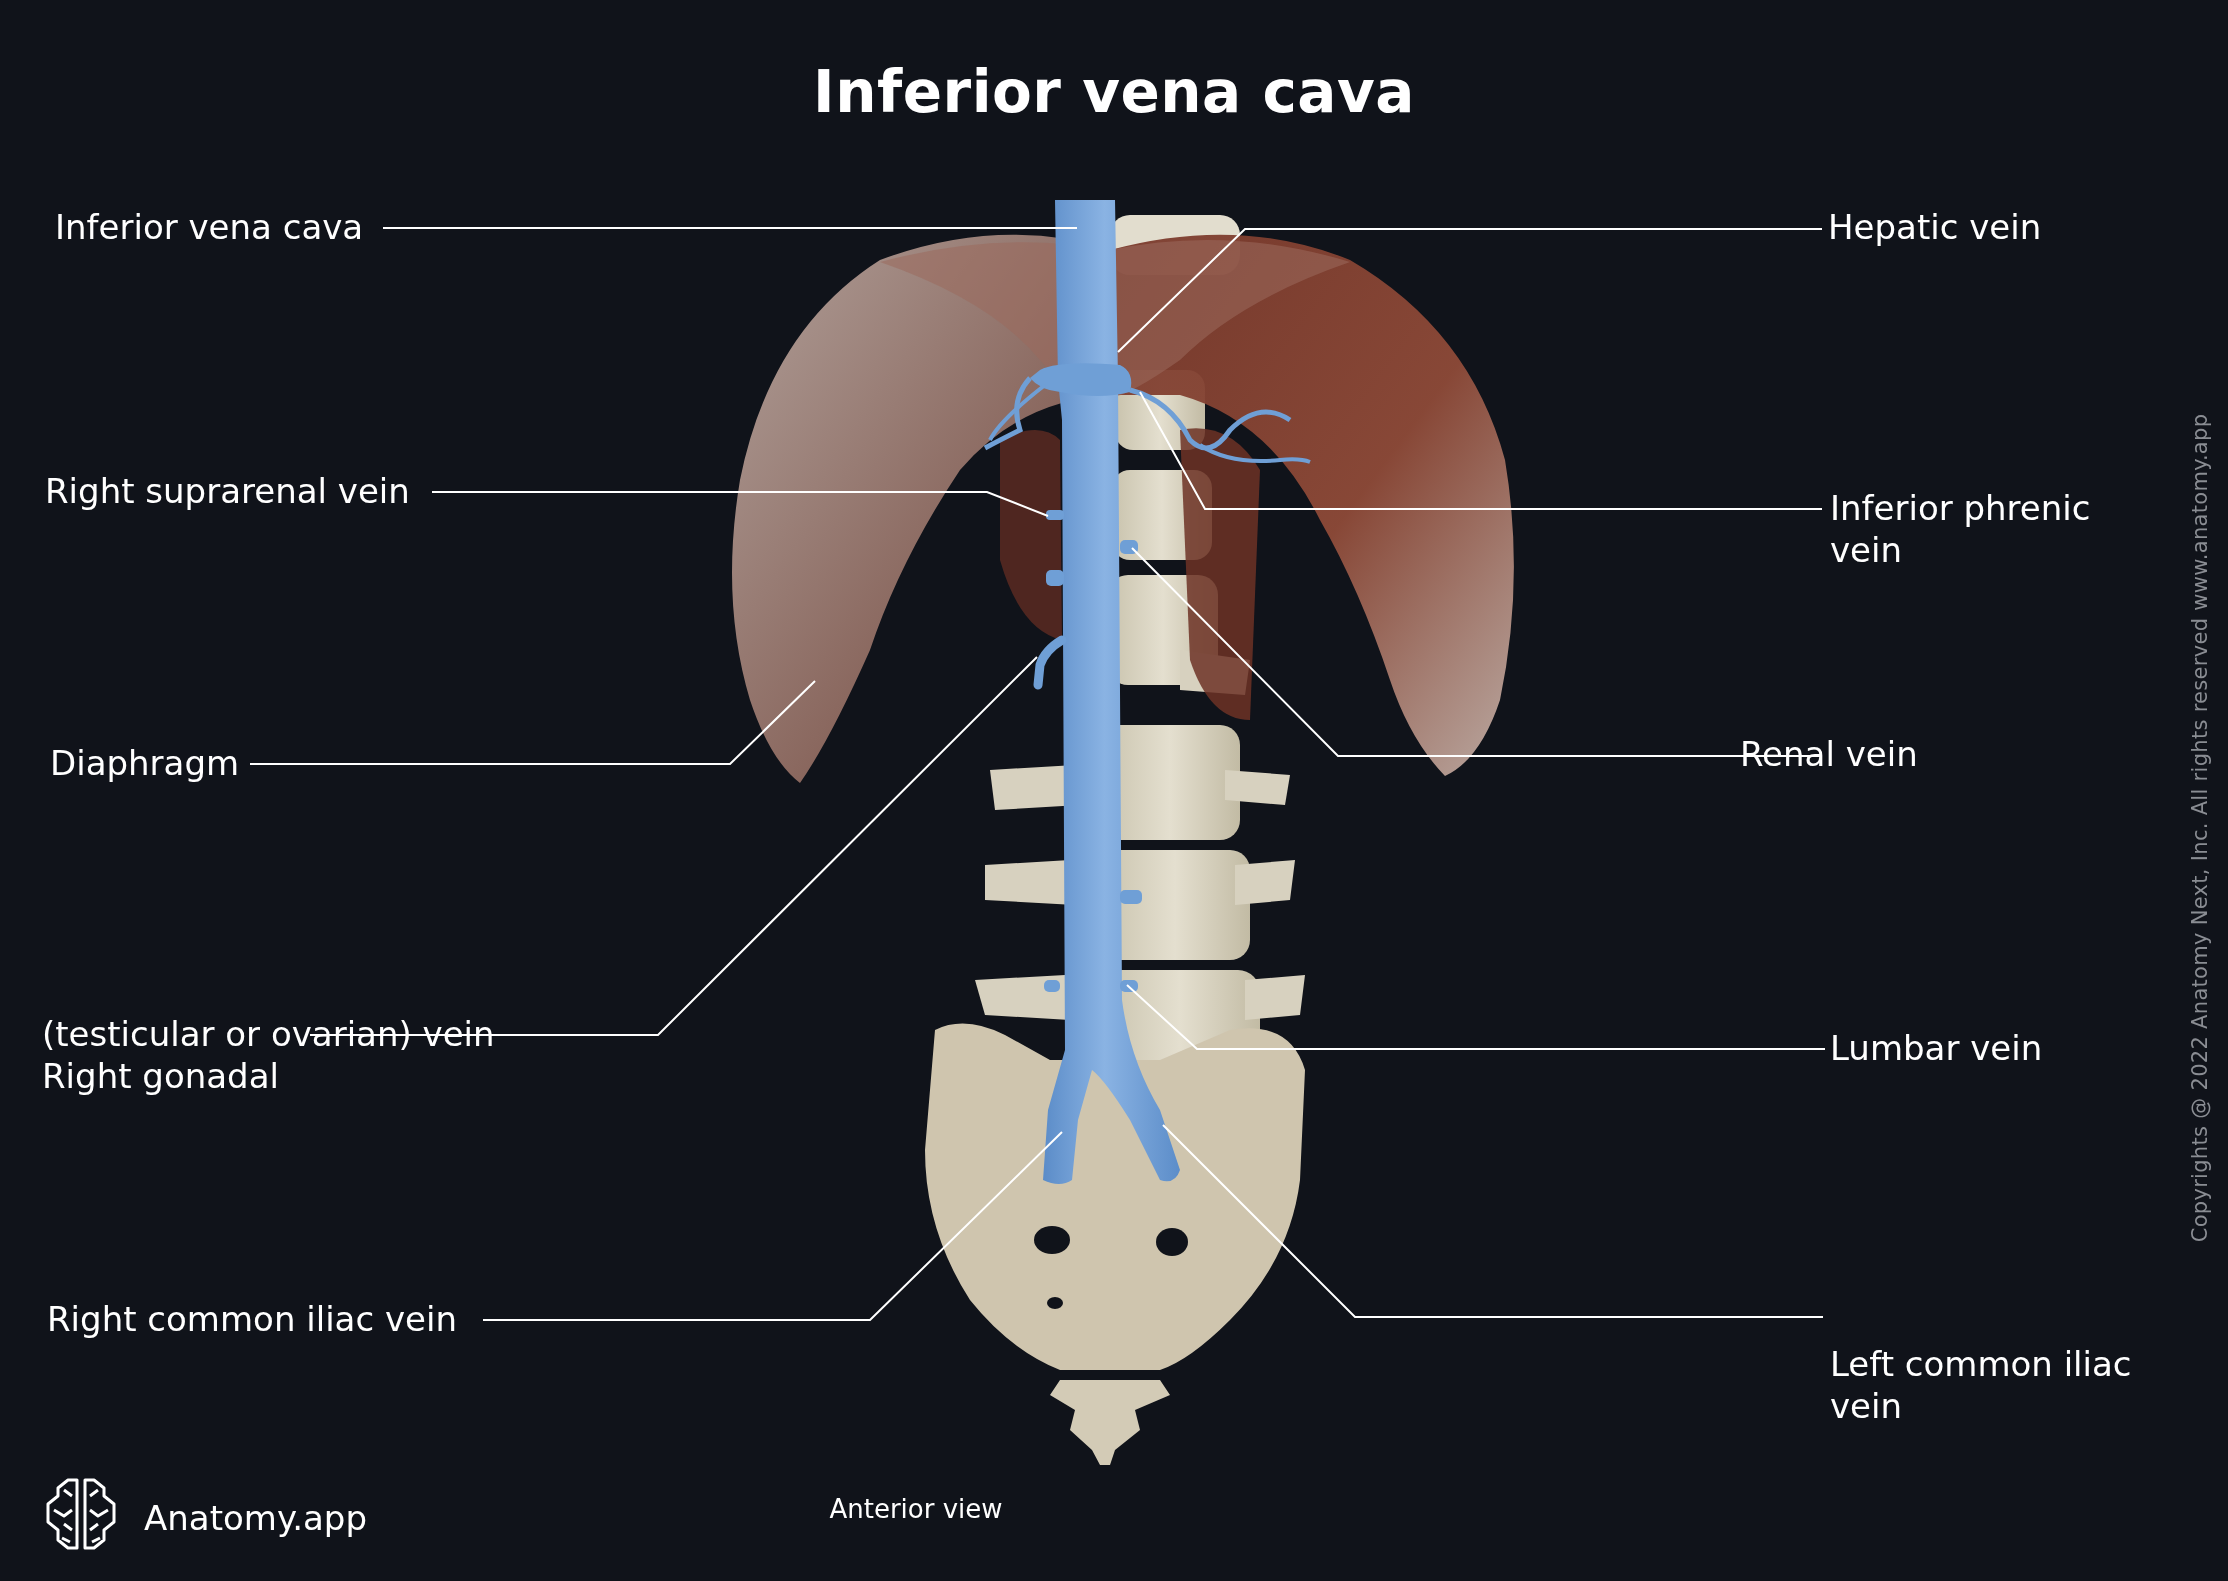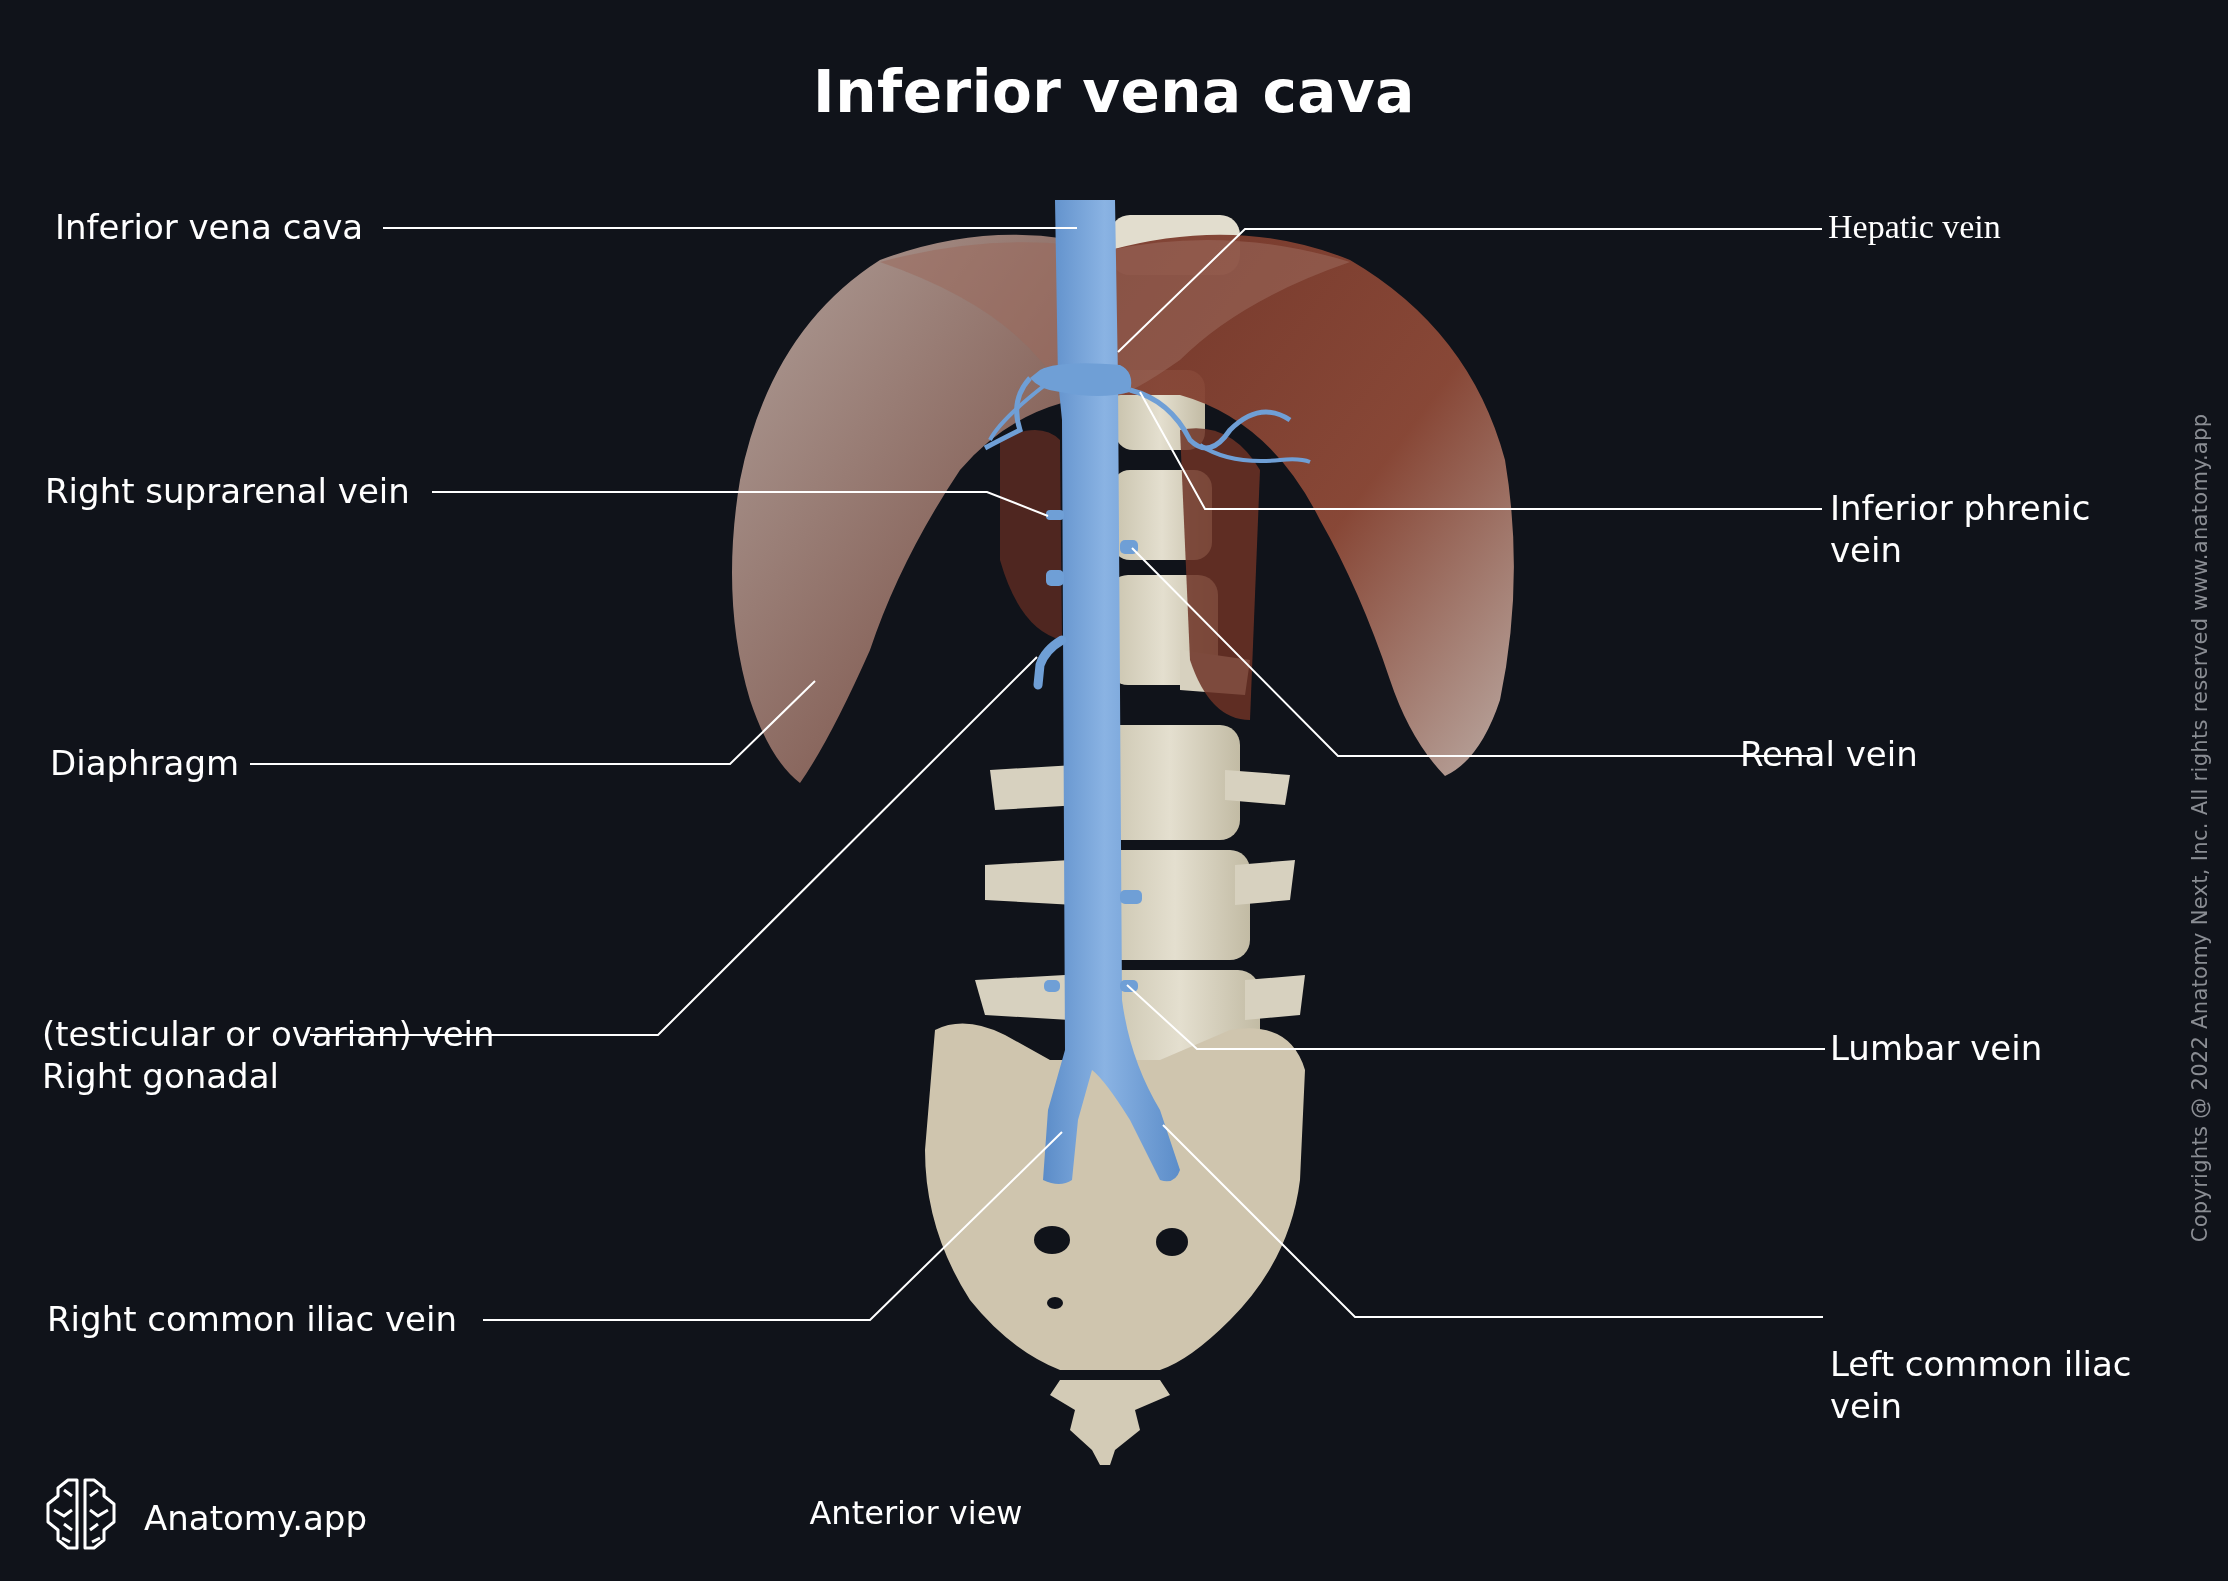--- a/index.html
+++ b/index.html
@@ -3,21 +3,21 @@
 <meta charset="utf-8">
 <style>
   html, body { margin:0; padding:0; }
   body { width:2228px; height:1581px; background:#10131a; position:relative; overflow:hidden;
          font-family:"DejaVu Sans", "Liberation Sans", sans-serif; color:#ffffff; }
   .title { position:absolute; left:0; width:2228px; top:58px; text-align:center;
            font-size:58px; font-weight:bold; letter-spacing:0.5px; }
   .label { position:absolute; font-size:34px; line-height:42px; white-space:nowrap; color:#fff; }
   .label.right { }
   #art { position:absolute; left:0; top:0; }
-  .view { position:absolute; left:0; width:1832px; top:1494px; text-align:center; font-size:32px; }
+  .view { position:absolute; left:0; width:1832px; top:1494px; text-align:center; font-size:26px; }
   .brand { position:absolute; left:40px; top:1476px; display:flex; align-items:center; gap:22px; }
   .brand-text { font-size:34px; color:#fff;margin-top:8px; }
   .copyright { position:absolute; left:2200px; top:828px; transform:translate(-50%,-50%) rotate(-90deg);
                white-space:nowrap; font-size:21px; color:#8a8d93; letter-spacing:0.3px; }
 </style>
 </head>
 <body>
 
 <div class="title">Inferior vena cava</div>
 
@@ -126,21 +126,21 @@
   <span>Diaphragm</span>
 </div>
 <div class="label" style="left:42px; top:1013px;">
   <div>(testicular or ovarian) vein</div>
   <div>Right gonadal</div>
 </div>
 <div class="label" style="left:47px; top:1298px;text-align:right;">
   <span>Right common iliac vein</span>
 </div>
 
-<div class="label right" style="left:1828px; top:206px;font-family:Liberation Serif, serif;">
+<div class="label right" style="left:1828px; top:206px;">
   <span>Hepatic vein</span>
 </div>
 <div class="label right" style="left:1830px; top:487px;">
   <div>Inferior phrenic</div>
   <div>vein</div>
 </div>
 <div class="label right" style="left:1740px; top:733px;">
   <span>Renal vein</span>
 </div>
 <div class="label right" style="left:1830px; top:1027px;">

